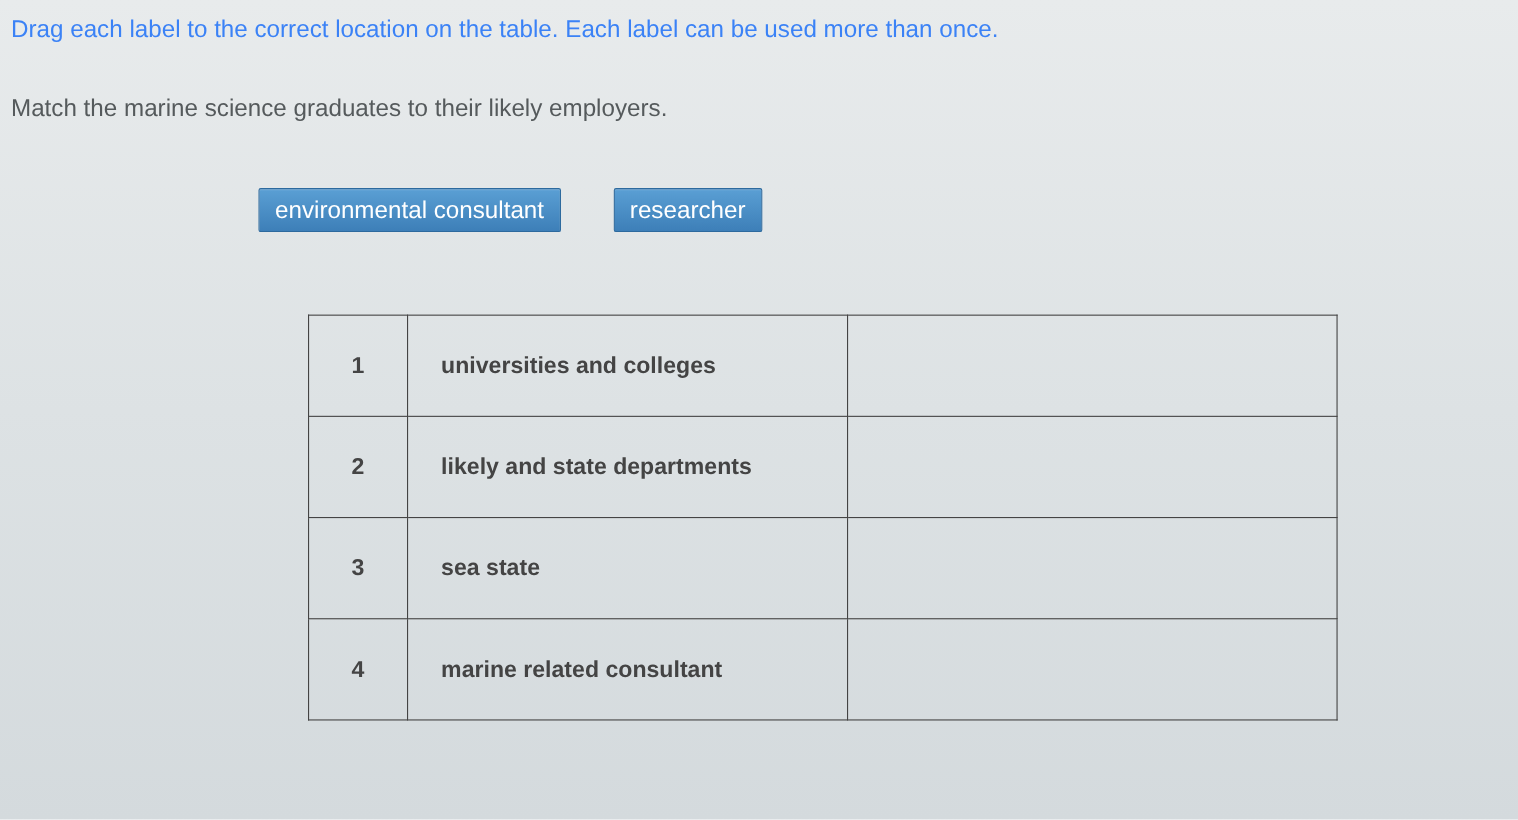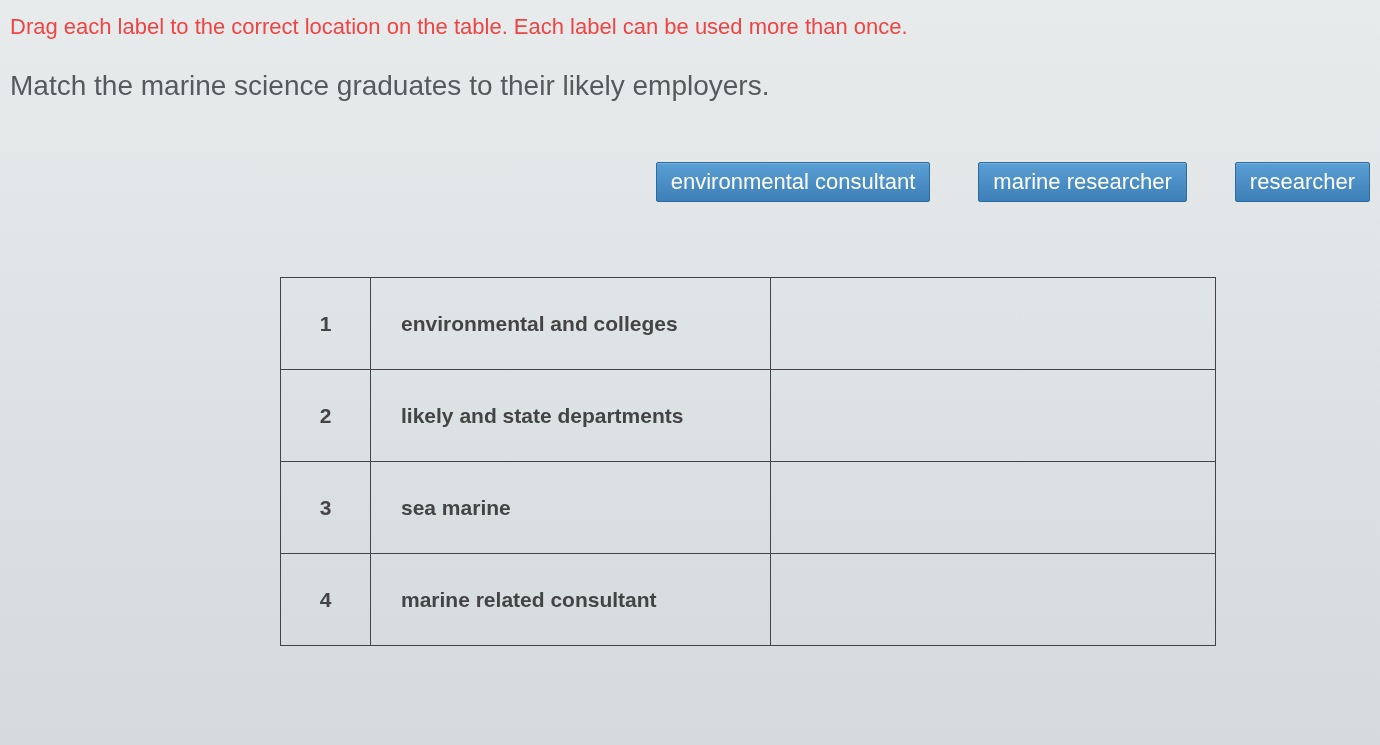--- a/index.html
+++ b/index.html
@@ -10,37 +10,36 @@
     height: 745px;
     background: linear-gradient(180deg, #e8ebec 0%, #dde2e4 50%, #d4dadd 100%);
     font-family: Arial, Helvetica, sans-serif;
     overflow: hidden;
   }
   .container {
     padding: 14px 10px 0 10px;
   }
   .instruction {
     font-size: 22px;
-    color: #ef4444;
-    margin: 0 0 30px 0;
+    color: #3b82f6;
+    margin: 0 0 45px 0;
     font-weight: 400;
   }
   .prompt {
-    font-size: 28px;
+    font-size: 22px;
     color: #555a5c;
     margin: 0 0 60px 0;
     font-weight: 400;
   }
   .labels-row {
     display: flex;
     gap: 48px;
     margin-left: 225px;
     margin-bottom: 75px;
     align-items: center;
-    justify-content: flex-end;
   }
   .drag-label {
     background: linear-gradient(180deg, #5a9fd4 0%, #3d7fb8 100%);
     border: 1px solid #2d6a9e;
     color: #ffffff;
     font-size: 22px;
     padding: 6px 14px;
     border-radius: 2px;
     cursor: move;
     white-space: nowrap;
@@ -78,40 +77,39 @@
 </style>
 </head>
 <body>
 
 <div class="container">
   <p class="instruction">Drag each label to the correct location on the table. Each label can be used more than once.</p>
   <p class="prompt">Match the marine science graduates to their likely employers.</p>
 
   <div class="labels-row">
     <div class="drag-label">environmental consultant</div>
-    <div class="drag-label">marine researcher</div>
     <div class="drag-label">researcher</div>
   </div>
 
   <div class="table-wrap">
     <table>
       <tbody>
           <tr>
         <td class="col-num">1</td>
-        <td class="col-desc">environmental and colleges</td>
+        <td class="col-desc">universities and colleges</td>
         <td class="col-drop"></td>
       </tr>
       <tr>
         <td class="col-num">2</td>
         <td class="col-desc">likely and state departments</td>
         <td class="col-drop"></td>
       </tr>
       <tr>
         <td class="col-num">3</td>
-        <td class="col-desc">sea marine</td>
+        <td class="col-desc">sea state</td>
         <td class="col-drop"></td>
       </tr>
       <tr>
         <td class="col-num">4</td>
         <td class="col-desc">marine related consultant</td>
         <td class="col-drop"></td>
       </tr>
     </tbody>
       </table>
   </div>

